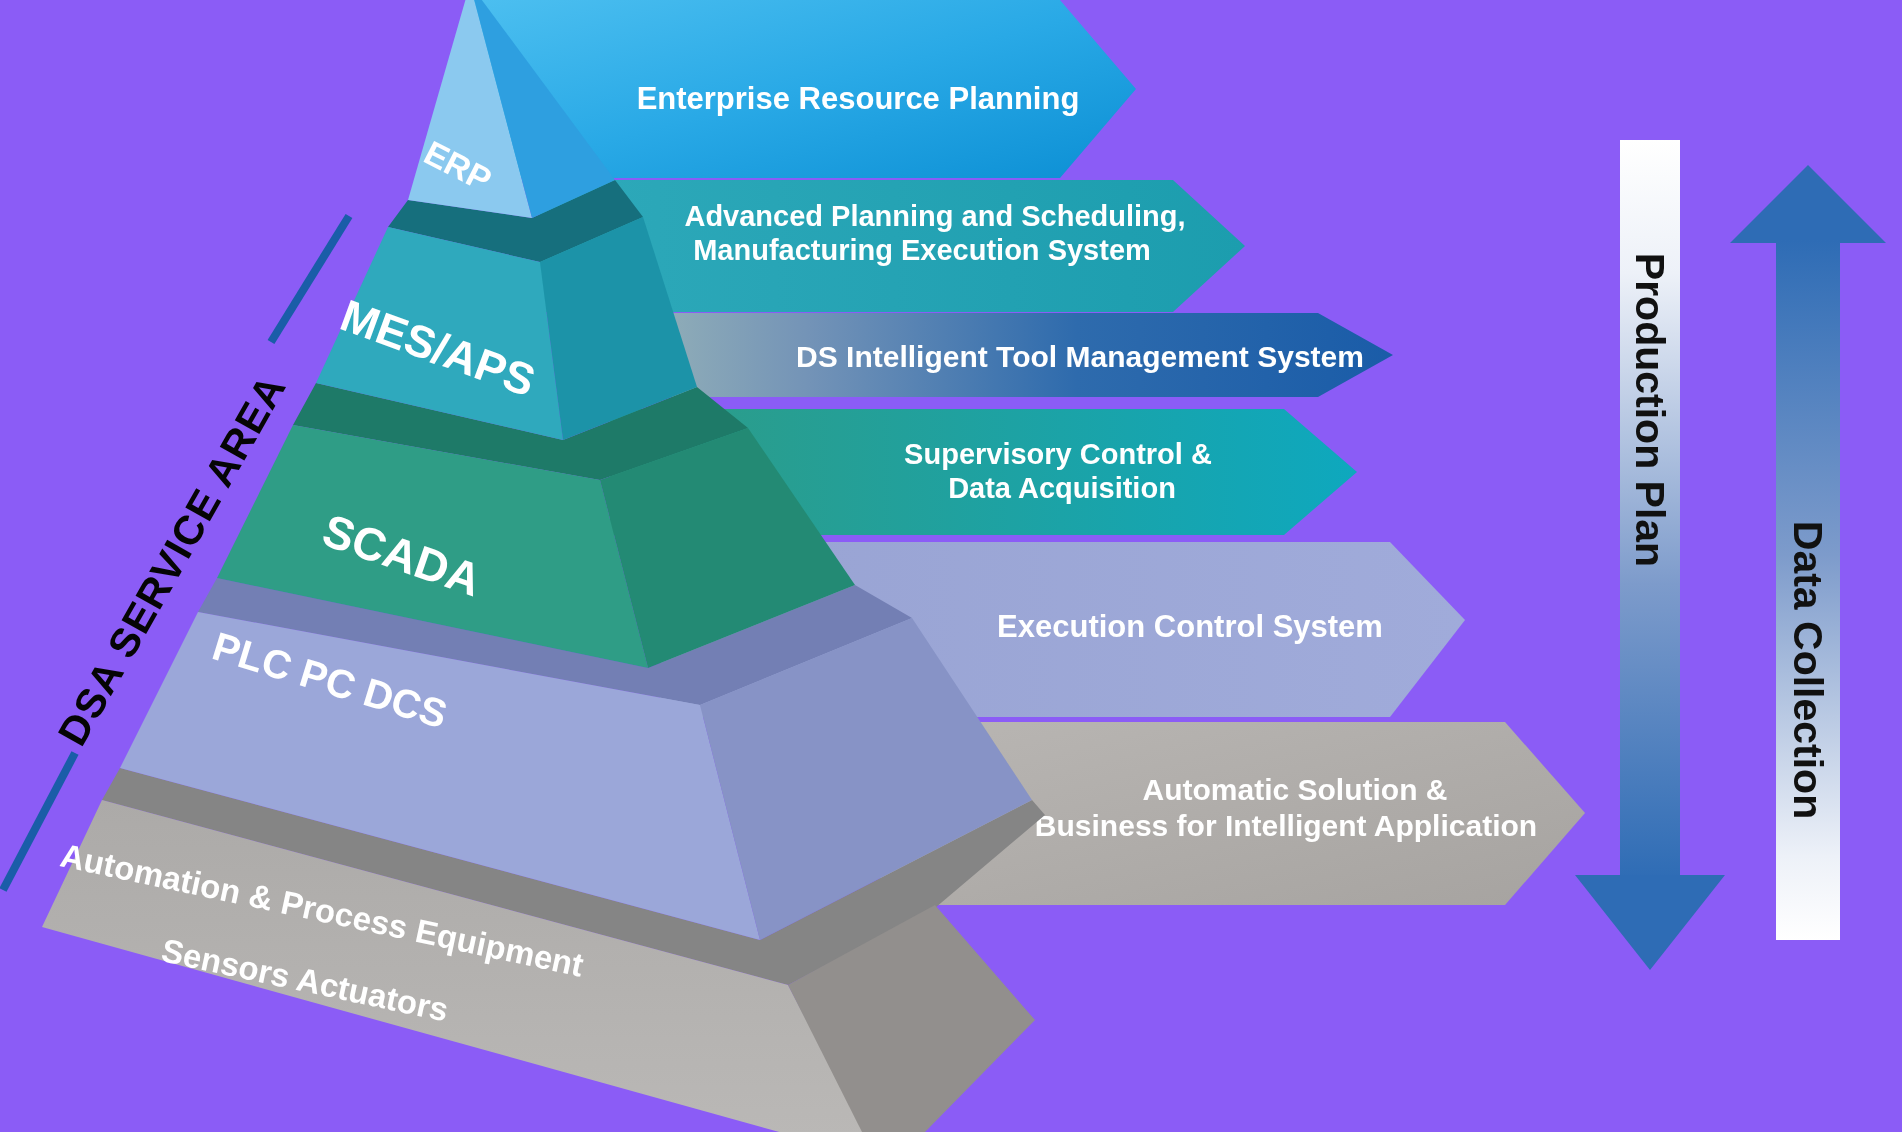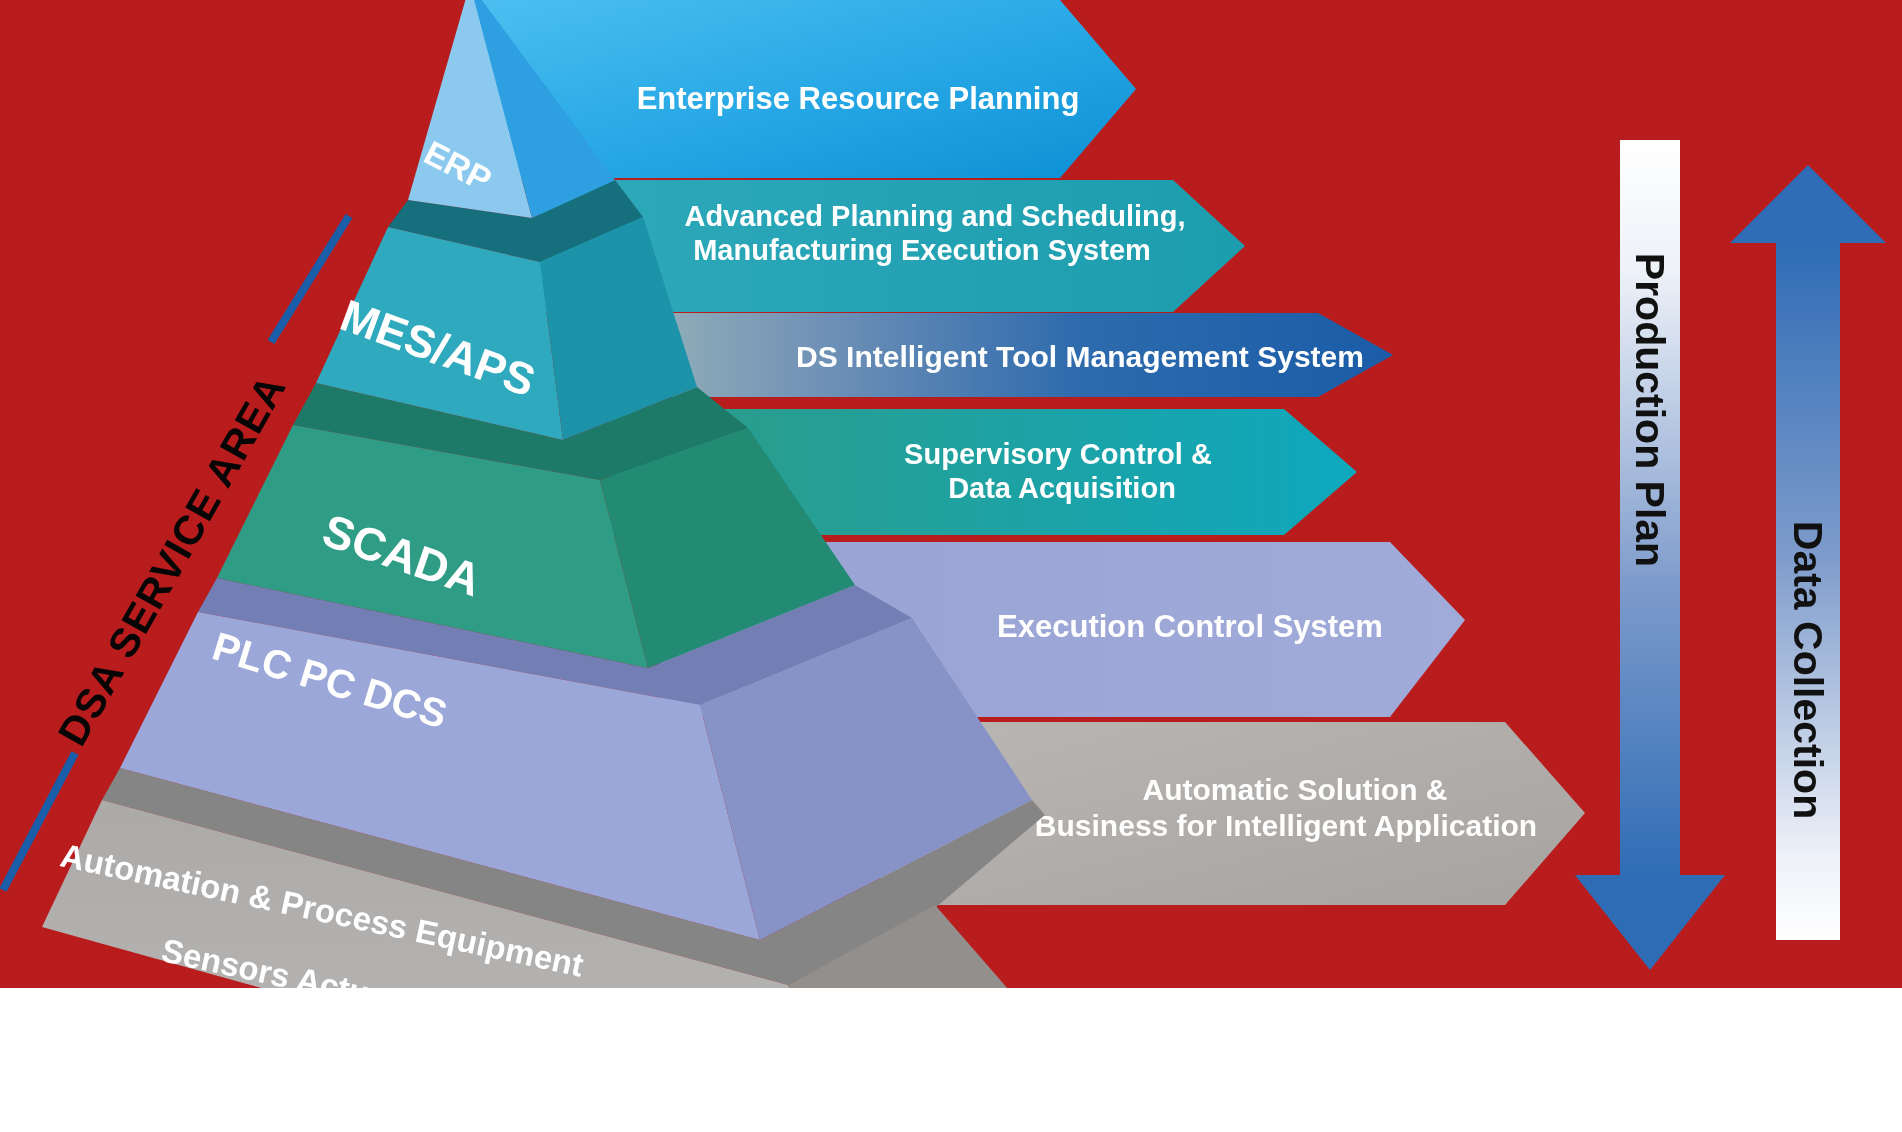--- a/index.html
+++ b/index.html
@@ -1,16 +1,16 @@
 <!DOCTYPE html>
 <html><head>
 <meta charset="utf-8">
 <style>
   html,body{margin:0;padding:0;background:#ffffff;}
-  .stage{position:relative;width:1902px;height:988px;background:#b91c1c;overflow:hidden;
+  .stage{position:relative;width:1902px;height:1132px;background:#8b5cf6;overflow:hidden;
          font-family:"Liberation Sans", sans-serif;}
   svg text{font-family:"Liberation Sans", sans-serif;}
   .banner-text{fill:#ffffff;font-weight:bold;}
   .layer-label{fill:#ffffff;font-weight:bold;}
   .side-label{fill:#050505;font-weight:bold;letter-spacing:1px;}
   .arrow-label{fill:#111111;font-weight:bold;}
 </style>
 </head>
 <body>
 

